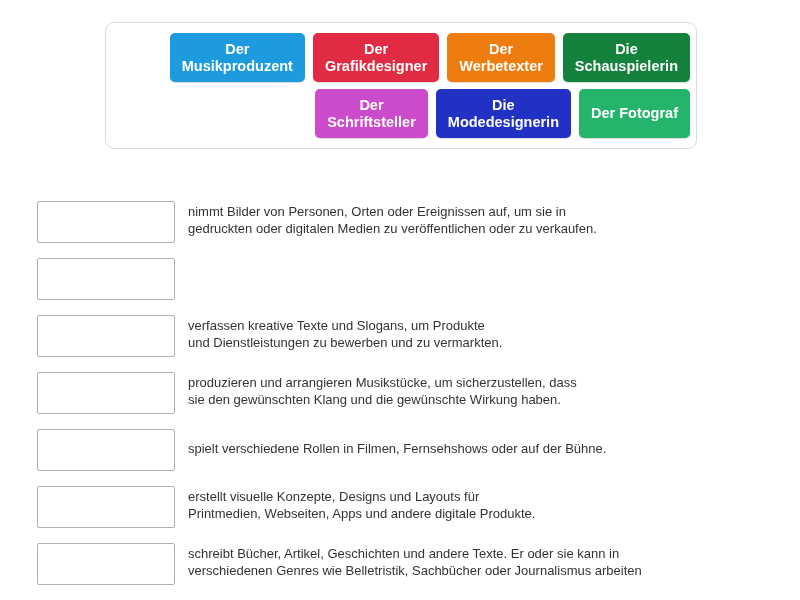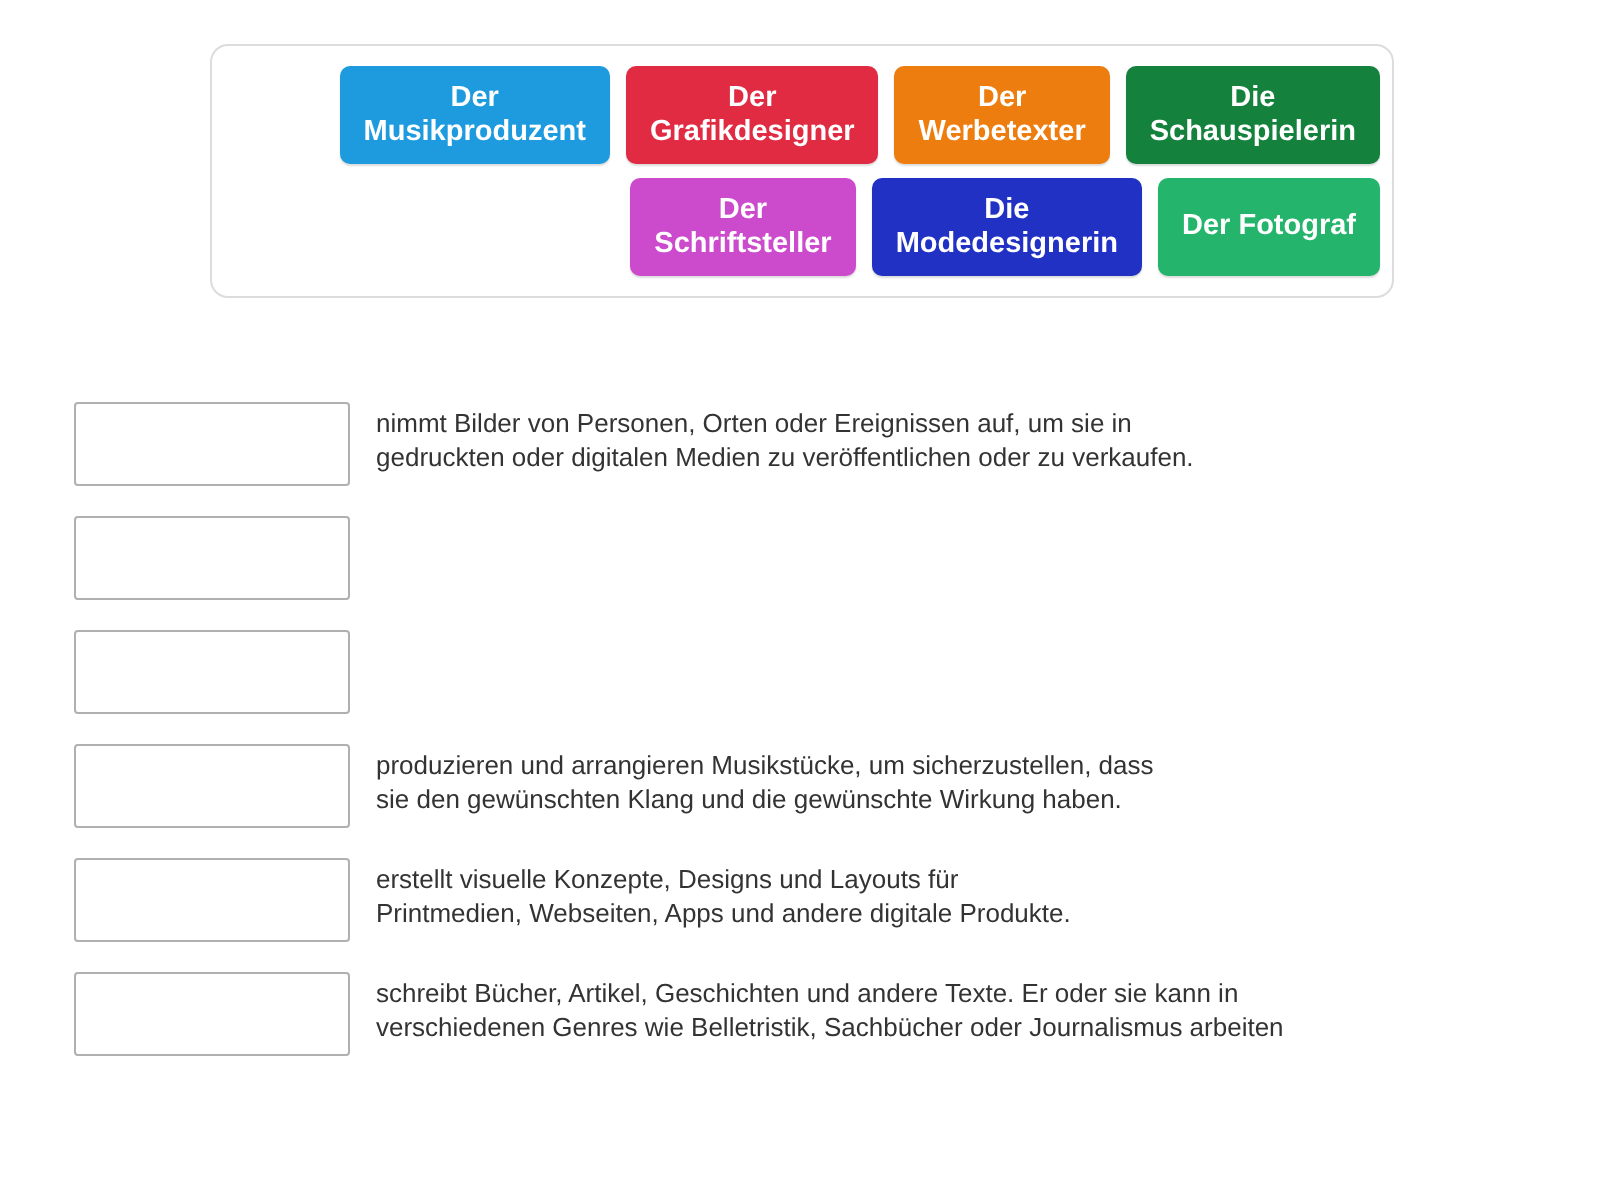--- a/index.html
+++ b/index.html
@@ -124,25 +124,31 @@
     <div class="question-row">
       <div class="drop-zone"></div>
       <div class="prompt-text">nimmt Bilder von Personen, Orten oder Ereignissen auf, um sie in
 gedruckten oder digitalen Medien zu veröffentlichen oder zu verkaufen.</div>
     </div>
     <div class="question-row">
       <div class="drop-zone"></div>
     </div>
     <div class="question-row">
       <div class="drop-zone"></div>
+      <div class="prompt-text">verfassen kreative Texte und Slogans, um Produkte
+und Dienstleistungen zu bewerben und zu vermarkten.</div>
     </div>
     <div class="question-row">
       <div class="drop-zone"></div>
       <div class="prompt-text">produzieren und arrangieren Musikstücke, um sicherzustellen, dass
 sie den gewünschten Klang und die gewünschte Wirkung haben.</div>
+    </div>
+    <div class="question-row single-line">
+      <div class="drop-zone"></div>
+      <div class="prompt-text">spielt verschiedene Rollen in Filmen, Fernsehshows oder auf der Bühne.</div>
     </div>
     <div class="question-row">
       <div class="drop-zone"></div>
       <div class="prompt-text">erstellt visuelle Konzepte, Designs und Layouts für
 Printmedien, Webseiten, Apps und andere digitale Produkte.</div>
     </div>
     <div class="question-row">
       <div class="drop-zone"></div>
       <div class="prompt-text">schreibt Bücher, Artikel, Geschichten und andere Texte. Er oder sie kann in
 verschiedenen Genres wie Belletristik, Sachbücher oder Journalismus arbeiten</div>

